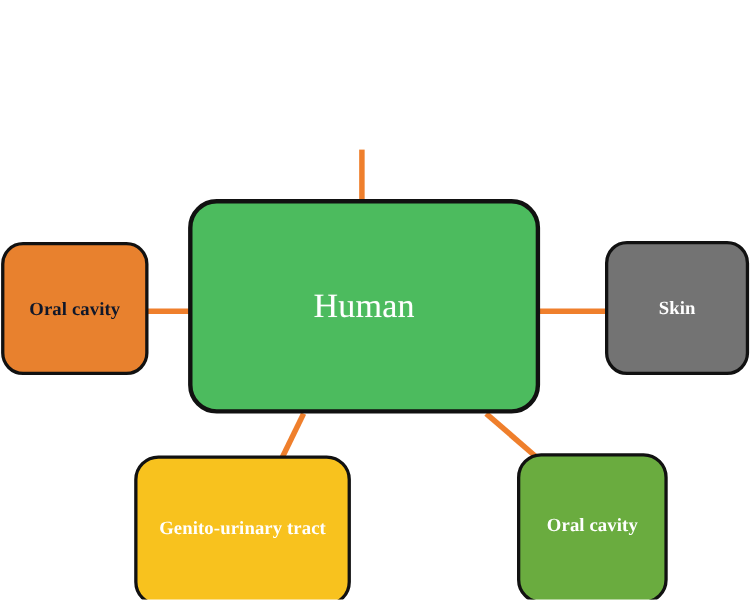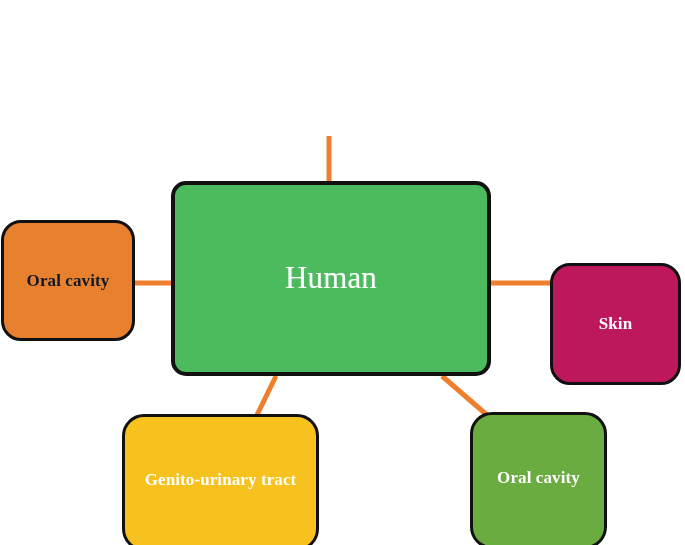--- a/index.html
+++ b/index.html
@@ -44,21 +44,21 @@
     line-height: 1.15;
     letter-spacing: 0.1px;
   }
   
   #node-center {
     left: 171px;
     top: 181px;
     width: 320px;
     height: 195px;
     border-width: 4px;
-    border-radius: 15px;
+    border-radius: 26px;
   }
   #node-center .node-label {
     font-size: 31px;
     font-weight: normal;
     line-height: 1.32;
     text-shadow: 0 0 1px rgba(255,255,255,0.35);
   }
   
   .satellite .node-label {
     font-weight: bold;
@@ -126,21 +126,21 @@
   <div class="node satellite" id="node-oral" style="background: rgb(232, 129, 46); border-color: rgb(17, 17, 17); color: #0f172a;">
     <span class="node-label">Oral cavity</span>
   </div>
 
   <div class="node" id="node-center" style="background: rgb(76, 187, 94); border-color: rgb(17, 17, 17); color: rgb(255, 255, 255);">
     <span class="node-label">
       <span>Human</span><br>
     </span>
   </div>
 
-  <div class="node satellite" id="node-skin" style="background: #be185d; border-color: rgb(17, 17, 17); color: rgb(255, 255, 255); margin-top: 44px;">
+  <div class="node satellite" id="node-skin" style="background: #737373; border-color: rgb(17, 17, 17); color: rgb(255, 255, 255);">
     <span class="node-label">Skin</span>
   </div>
 
   <div class="node satellite" id="node-genito" style="background: rgb(248, 194, 30); border-color: rgb(17, 17, 17); color: rgb(255, 255, 255);">
     <span class="node-label">Genito-urinary tract</span>
   </div>
 
   <div class="node satellite" id="node-nasal" style="background: rgb(106, 172, 63); border-color: rgb(17, 17, 17); color: rgb(255, 255, 255);">
     <span class="node-label">Oral cavity</span>
   </div>

